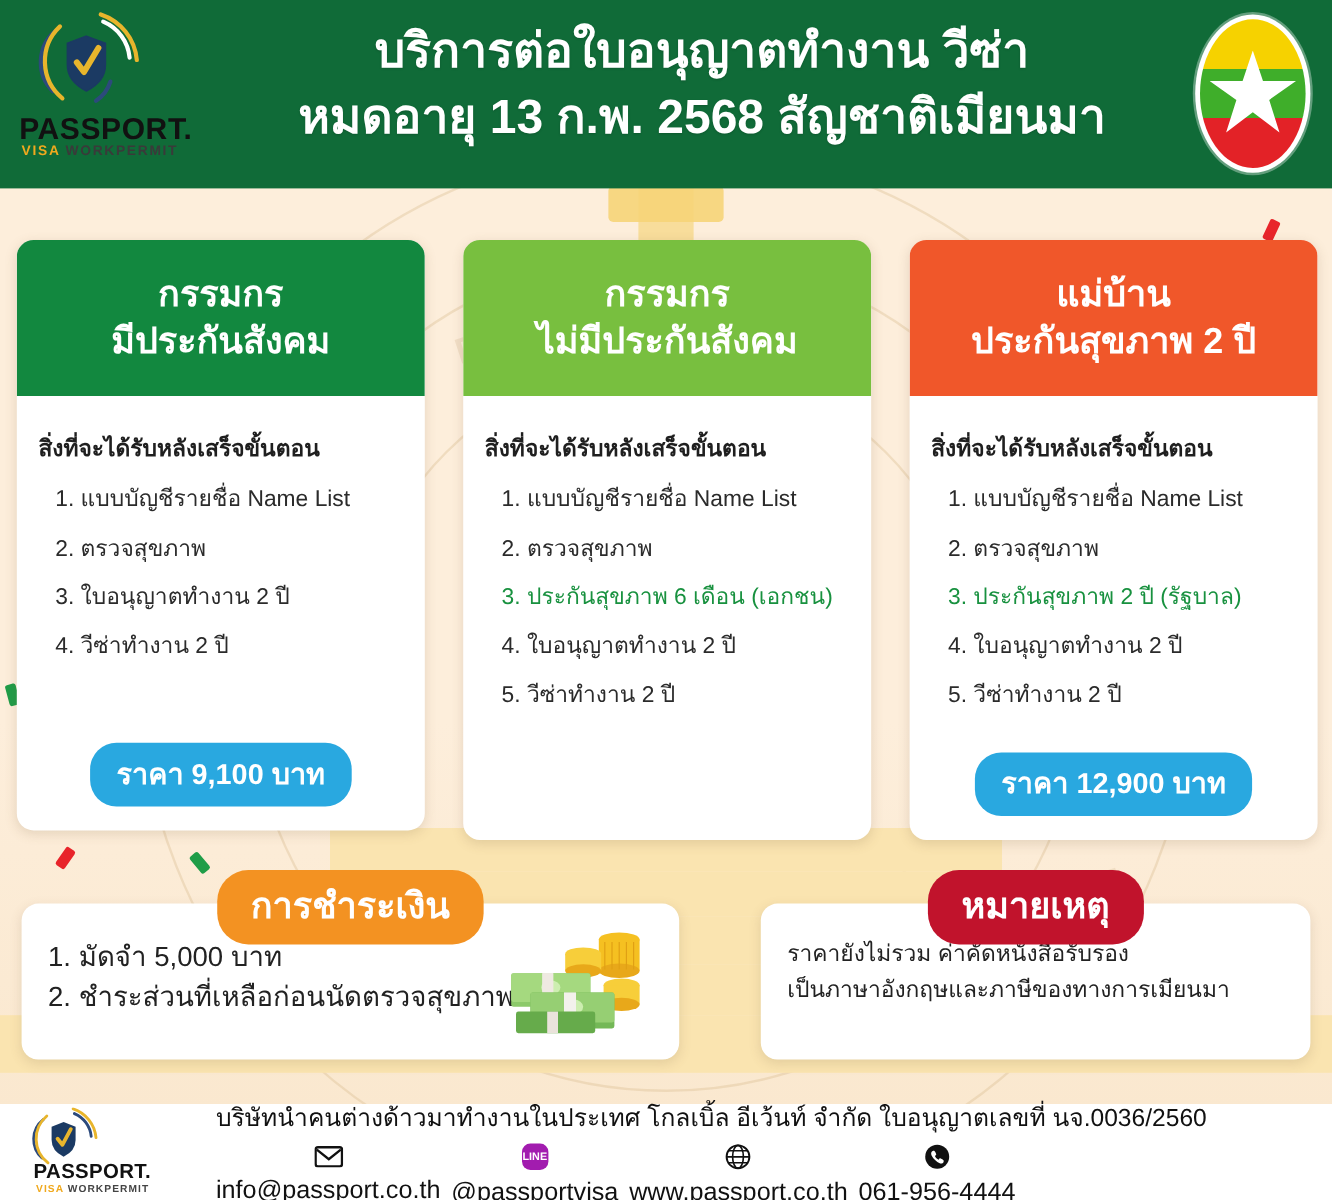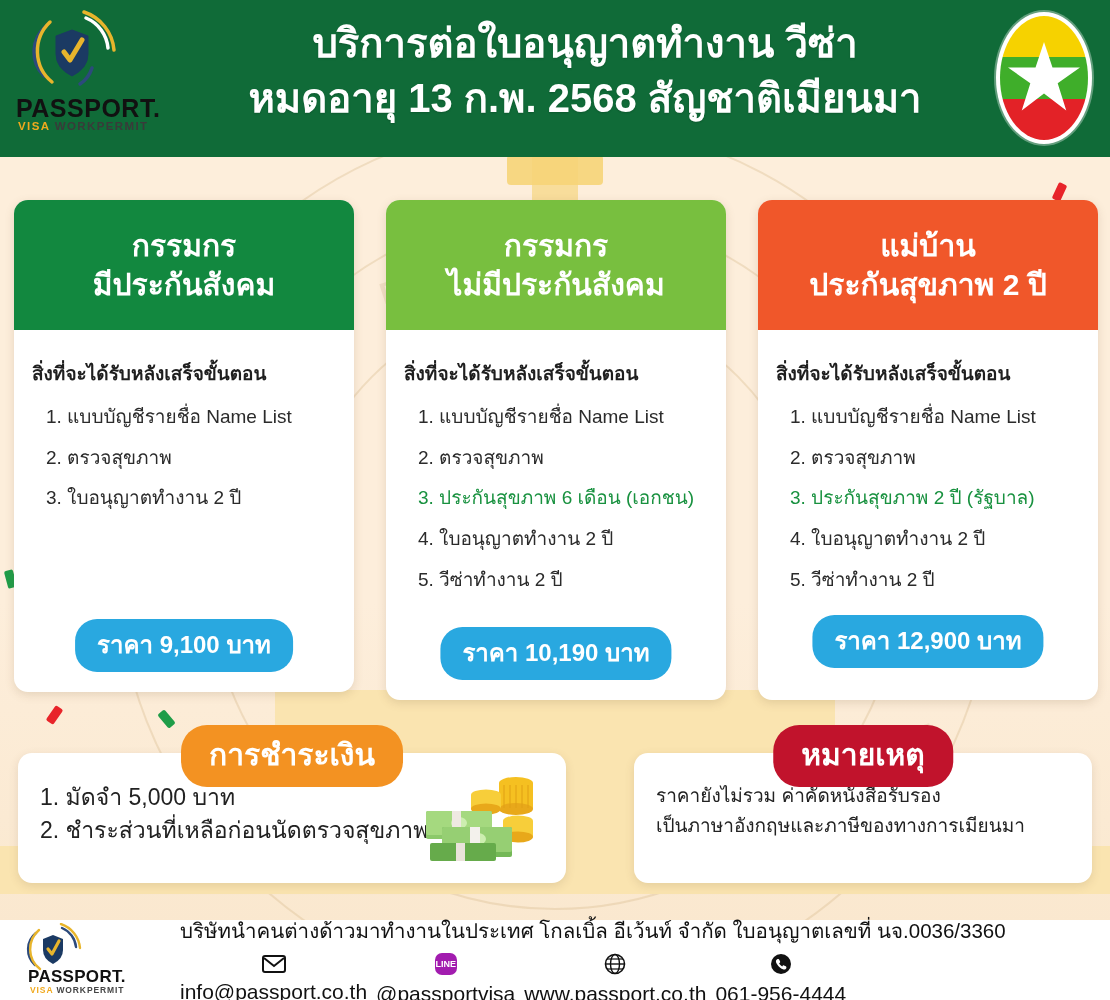--- a/index.html
+++ b/index.html
@@ -212,21 +212,21 @@
     background: #29a8e0;
     color: #ffffff;
     font-size: 24px;
     font-weight: 700;
     padding: 6px 22px 8px 22px;
     border-radius: 22px;
     white-space: nowrap;
   }
   .card-1 .price-badge { bottom: 20px; }
   .card-2 .price-badge { bottom: 20px; }
-  .card-3 .price-badge { bottom: 32px; }
+  .card-3 .price-badge { bottom: 20px; }
 
   
   .panel {
     position: absolute;
     background: #ffffff;
     border-radius: 14px;
     box-shadow: 0 3px 10px rgba(120, 95, 60, .16);
     z-index: 3;
   }
   .panel-payment { left: 18px;  top: 753px; width: 548px; height: 130px; }
@@ -401,20 +401,21 @@
           <span>กรรมกร</span><br>
           <span>มีประกันสังคม</span>
         </div>
       </div>
       <div class="card-body">
         <div class="card-subtitle">สิ่งที่จะได้รับหลังเสร็จขั้นตอน</div>
         <ul class="card-list">
           <li>1. แบบบัญชีรายชื่อ Name List</li>
           <li>2. ตรวจสุขภาพ</li>
           <li>3. ใบอนุญาตทำงาน 2 ปี</li>
+          <li>4. วีซ่าทำงาน 2 ปี</li>
         </ul>
       </div>
       <div class="price-badge">ราคา 9,100 บาท</div>
     </div>
 
     <div class="card card-2">
       <div class="card-head head-light-green">
         <div>
           <span>กรรมกร</span><br>
           <span>ไม่มีประกันสังคม</span>
@@ -423,21 +424,20 @@
       <div class="card-body">
         <div class="card-subtitle">สิ่งที่จะได้รับหลังเสร็จขั้นตอน</div>
         <ul class="card-list">
           <li>1. แบบบัญชีรายชื่อ Name List</li>
           <li>2. ตรวจสุขภาพ</li>
           <li class="highlight">3. ประกันสุขภาพ 6 เดือน (เอกชน)</li>
           <li>4. ใบอนุญาตทำงาน 2 ปี</li>
           <li>5. วีซ่าทำงาน 2 ปี</li>
         </ul>
       </div>
-      <div class="price-badge">ราคา 10,190 บาท</div>
     </div>
 
     <div class="card card-3">
       <div class="card-head head-orange">
         <div>
           <span>แม่บ้าน</span><br>
           <span>ประกันสุขภาพ 2 ปี</span>
         </div>
       </div>
       <div class="card-body">
@@ -525,21 +525,21 @@
         <path d="M24 26 L28 31 L35 18" fill="none" stroke="#e8b52c" stroke-width="3.2" stroke-linecap="round" stroke-linejoin="round"></path>
       </svg>
       <div class="fl-word">PASSPORT.</div>
       <div class="fl-sub">
         <span class="visa">VISA</span>
         <span class="wp">WORKPERMIT</span>
       </div>
     </div>
 
     <div class="footer-text">
-      <div class="footer-line1">บริษัทนำคนต่างด้าวมาทำงานในประเทศ โกลเบิ้ล อีเว้นท์ จำกัด ใบอนุญาตเลขที่ นจ.0036/3360</div>
+      <div class="footer-line1">บริษัทนำคนต่างด้าวมาทำงานในประเทศ โกลเบิ้ล อีเว้นท์ จำกัด ใบอนุญาตเลขที่ นจ.0036/2560</div>
       <div class="footer-line2">
 
         <span class="item">
           <span class="ico">
             <svg width="24" height="18" viewBox="0 0 24 18">
               <rect x="1" y="1" width="22" height="16" rx="2" fill="none" stroke="#111" stroke-width="2"></rect>
               <path d="M2 3 L12 11 L22 3" fill="none" stroke="#111" stroke-width="2"></path>
             </svg>
           </span>
           <span>info@passport.co.th</span>

